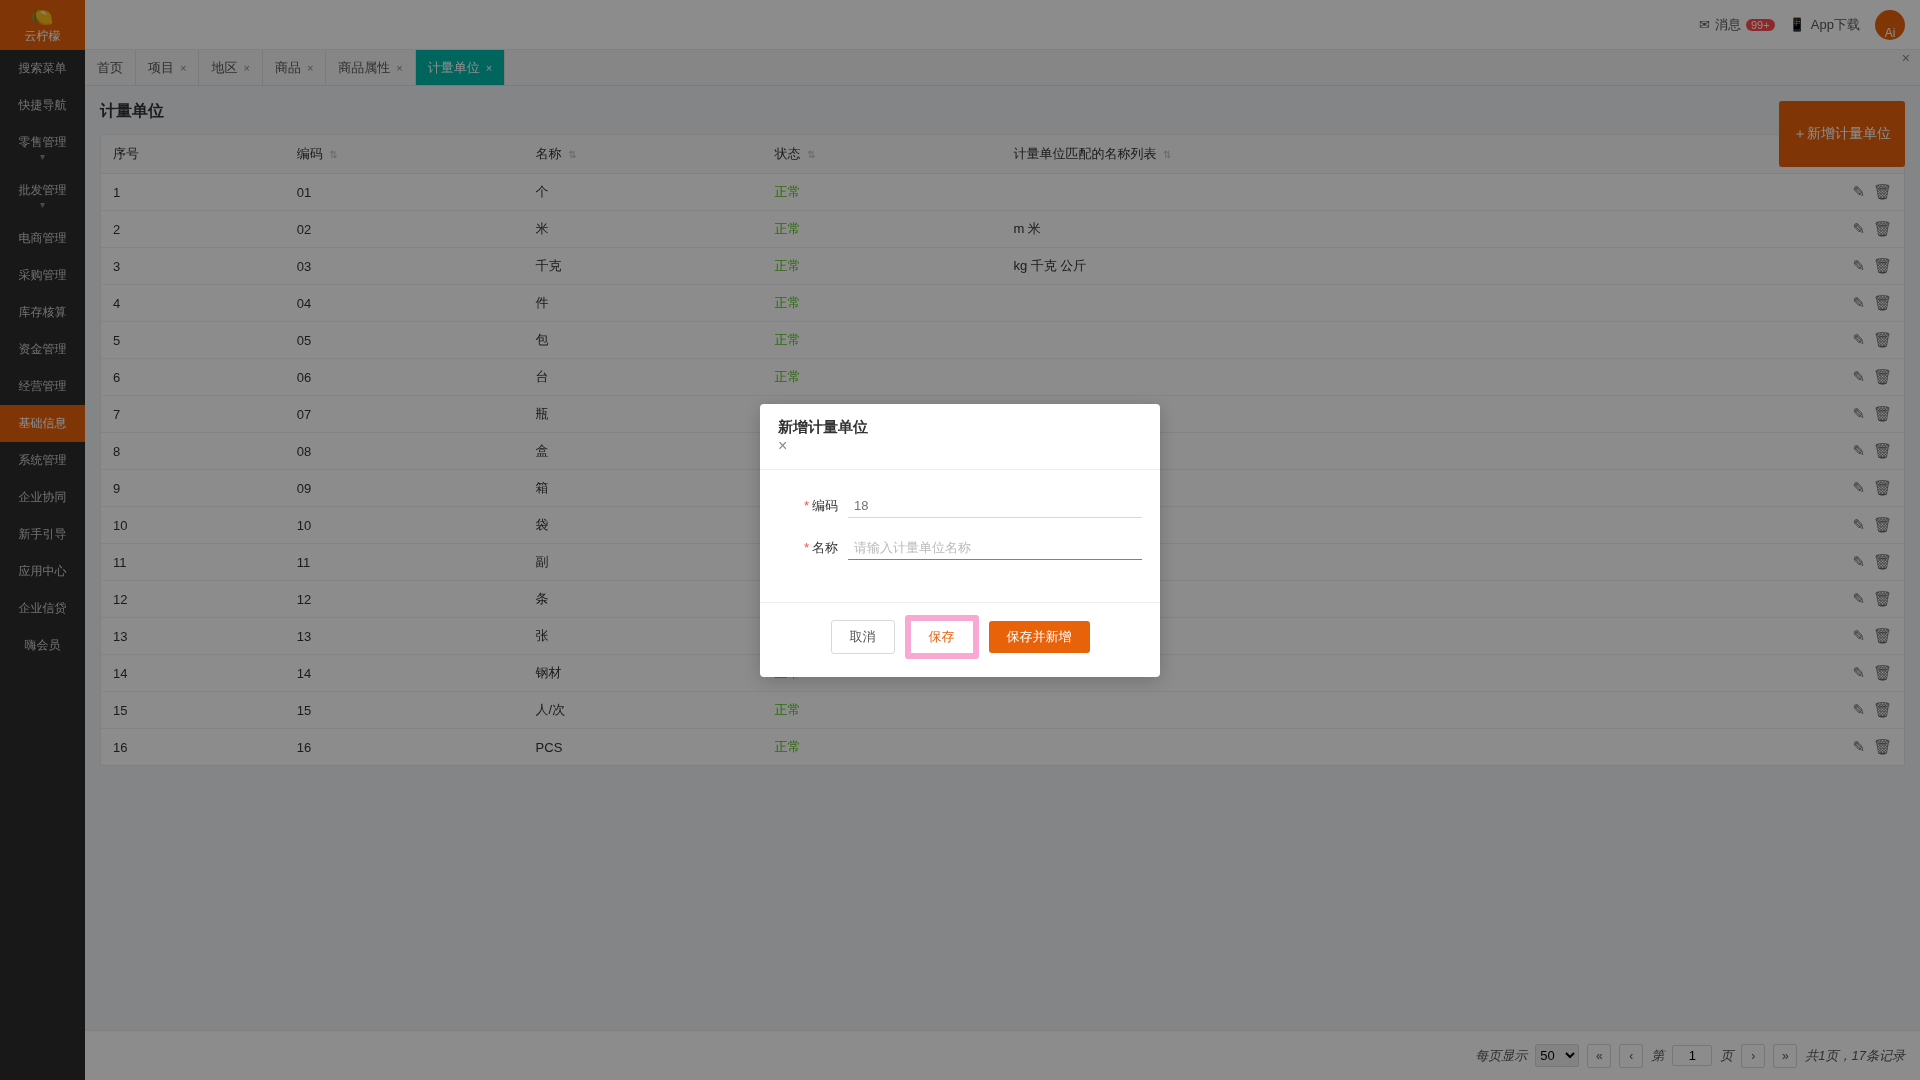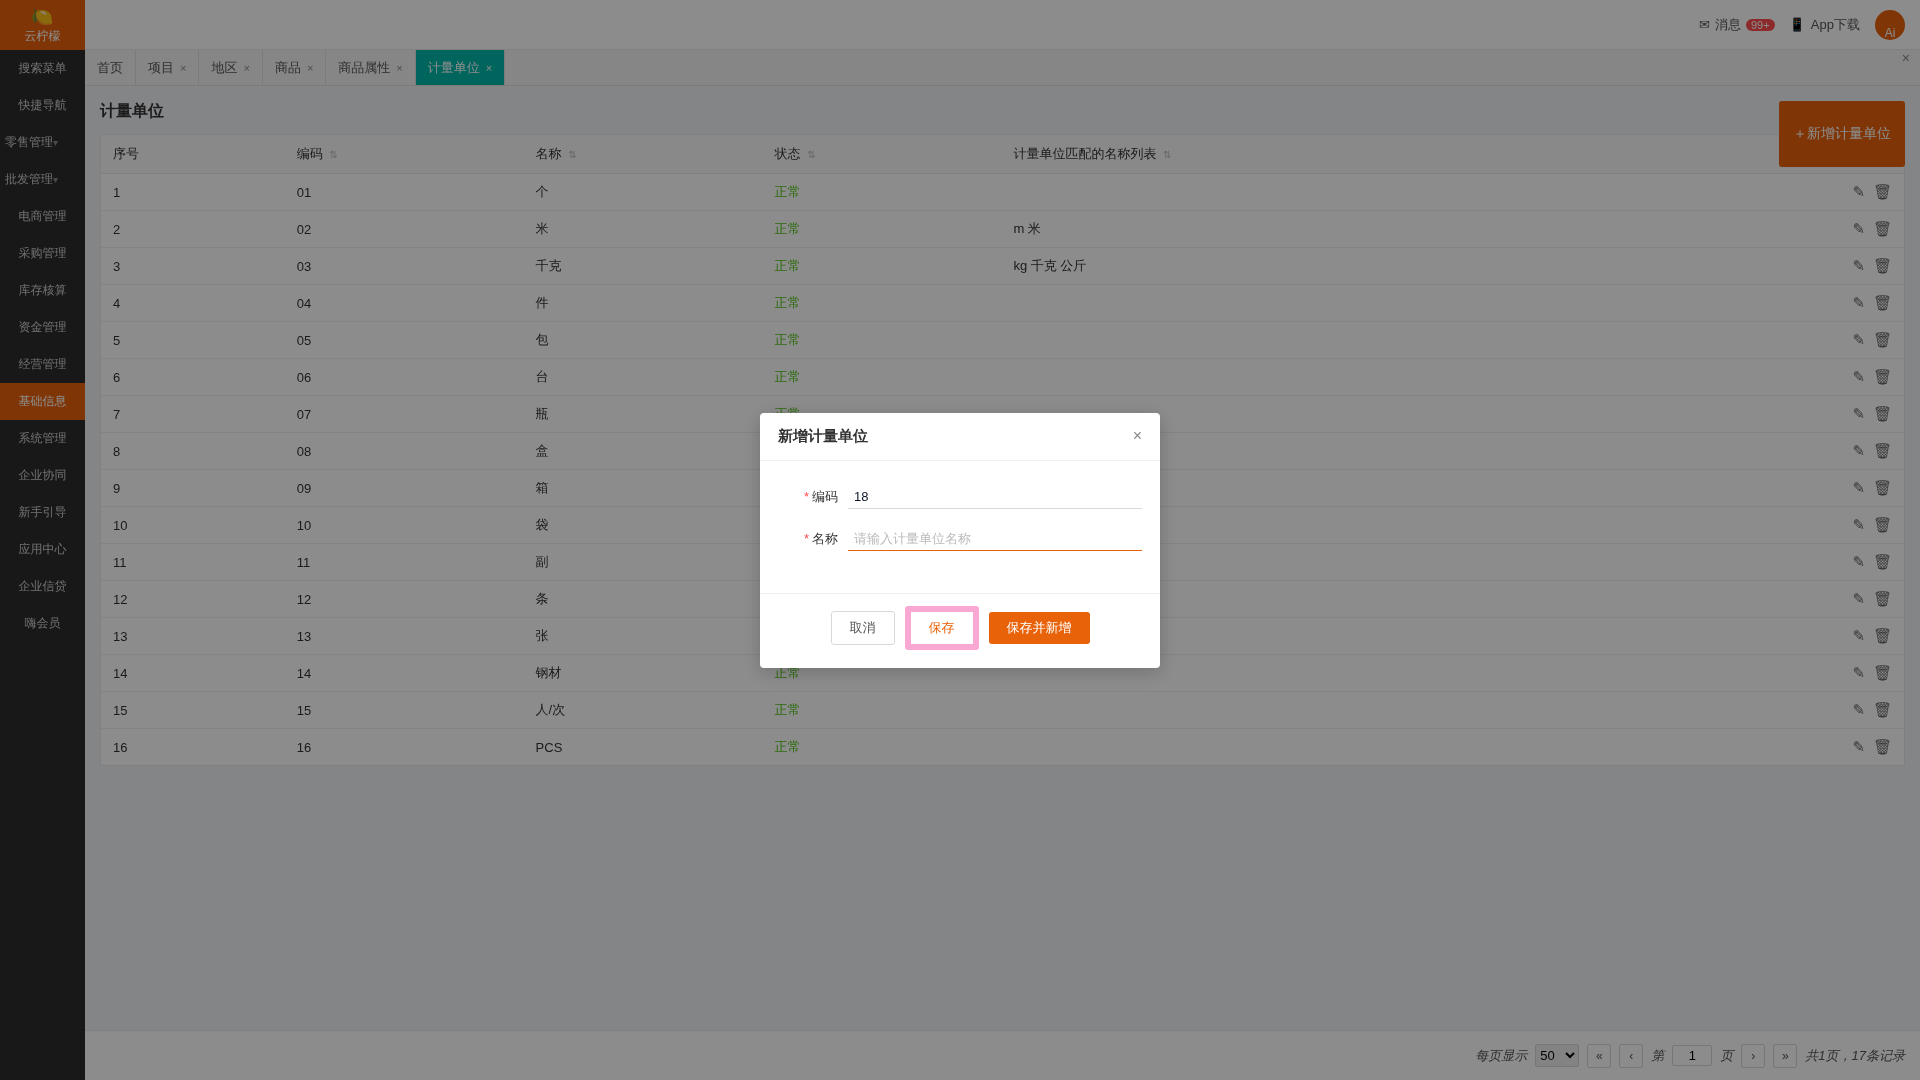--- a/index.html
+++ b/index.html
@@ -5,21 +5,21 @@
     * { margin: 0; padding: 0; box-sizing: border-box; }
     body { font-family: 'Microsoft YaHei', Arial, sans-serif; font-size: 13px; background: #f0f2f5; width: 1920px; height: 1080px; overflow: hidden; display: flex; }
 
     
     .sidebar { width: 85px; background: #2d2d2d; height: 1080px; display: flex; flex-direction: column; align-items: center; padding-top: 0; flex-shrink: 0; }
     .sidebar-logo { width: 85px; height: 50px; background: #e8620a; display: flex; align-items: center; justify-content: center; flex-direction: column; }
     .sidebar-logo .logo-icon { color: white; font-size: 18px; font-weight: bold; }
     .sidebar-logo .logo-text { color: white; font-size: 12px; }
     .sidebar-nav-item { width: 85px; padding: 10px 5px; text-align: center; cursor: pointer; color: #ccc; font-size: 12px; }
     .sidebar-nav-item.active { background: #e8620a; color: white; }
-    .sidebar-nav-item.has-sub { display: flex; flex-direction: row; align-items: center; }
+    .sidebar-nav-item.has-sub { display: flex; flex-direction: column; align-items: center; }
     .sidebar-nav-item .arrow { font-size: 10px; color: #888; }
 
     
     .main { flex: 1; display: flex; flex-direction: column; height: 1080px; overflow: hidden; }
 
     
     .topbar { height: 50px; background: #fff; display: flex; align-items: center; justify-content: space-between; padding: 0 15px; border-bottom: 1px solid #e8e8e8; flex-shrink: 0; }
     .topbar-left { display: flex; align-items: center; gap: 15px; }
     .topbar-right { display: flex; align-items: center; gap: 15px; }
     .topbar-btn { display: flex; align-items: center; gap: 5px; cursor: pointer; color: #555; font-size: 13px; }
@@ -55,28 +55,28 @@
     .pagination { height: 50px; background: white; border-top: 1px solid #e8e8e8; display: flex; align-items: center; justify-content: flex-end; padding: 0 15px; gap: 8px; flex-shrink: 0; }
     .pagination-text { color: #555; font-size: 13px; font-style: italic; }
     .page-input { width: 40px; border: 1px solid #d9d9d9; border-radius: 2px; text-align: center; padding: 2px 4px; font-size: 13px; }
     .page-btn { width: 24px; height: 24px; border: 1px solid #d9d9d9; background: white; cursor: pointer; display: flex; align-items: center; justify-content: center; border-radius: 2px; color: #555; font-size: 12px; }
     .page-btn:disabled { color: #ccc; cursor: not-allowed; }
     .page-size-select { border: 1px solid #d9d9d9; border-radius: 2px; padding: 2px 0; font-size: 13px; outline: none; }
 
     
     .modal-overlay { position: fixed; top: 0; left: 0; width: 1920px; height: 1080px; background: rgba(0,0,0,0.45); display: flex; align-items: center; justify-content: center; z-index: 1000; }
     .modal { background: white; border-radius: 4px; width: 400px; box-shadow: 0 4px 20px rgba(0,0,0,0.2); }
-    .modal-header { padding: 14px 18px; border-bottom: 1px solid #f0f0f0; display: flex; align-items: flex-start; justify-content: space-between; }
+    .modal-header { padding: 14px 18px; border-bottom: 1px solid #f0f0f0; display: flex; align-items: flex-start; justify-content: space-between; flex-direction: column; }
     .modal-title { font-size: 15px; font-weight: 600; color: #333; }
     .modal-close { cursor: pointer; color: #888; font-size: 16px; }
     .modal-body { padding: 24px 18px; }
     .form-row { display: flex; align-items: center; margin-bottom: 18px; }
     .form-label { width: 60px; text-align: right; margin-right: 10px; color: #333; font-size: 13px; }
     .form-label .required { color: #ff4d4f; margin-right: 3px; }
-    .form-input { flex: 1; border: none; border-bottom: 1px solid #d9d9d9; padding: 4px 6px; font-size: 13px; outline: none; color: #0f172a; }
+    .form-input { flex: 1; border: none; border-bottom: 1px solid #d9d9d9; padding: 4px 6px; font-size: 13px; outline: none; color: #737373; }
     .form-input.focused { border-bottom-color: #e8620a; }
     .form-input::placeholder { color: #bbb; }
     .modal-footer { padding: 12px 18px 18px; display: flex; align-items: center; justify-content: center; gap: 10px; border-top: 1px solid #f0f0f0; }
     .btn-cancel { padding: 7px 18px; border: 1px solid #d9d9d9; background: white; border-radius: 3px; cursor: pointer; font-size: 13px; color: #555; }
     .btn-save { padding: 7px 18px; border: 6px solid #f9a8d4; background: white; color: #e8620a; border-radius: 3px; cursor: pointer; font-size: 13px; }
     .btn-save-new { padding: 7px 18px; background: #e8620a; color: white; border: none; border-radius: 3px; cursor: pointer; font-size: 13px; }
   </style>
 </head>
 <body>
 

